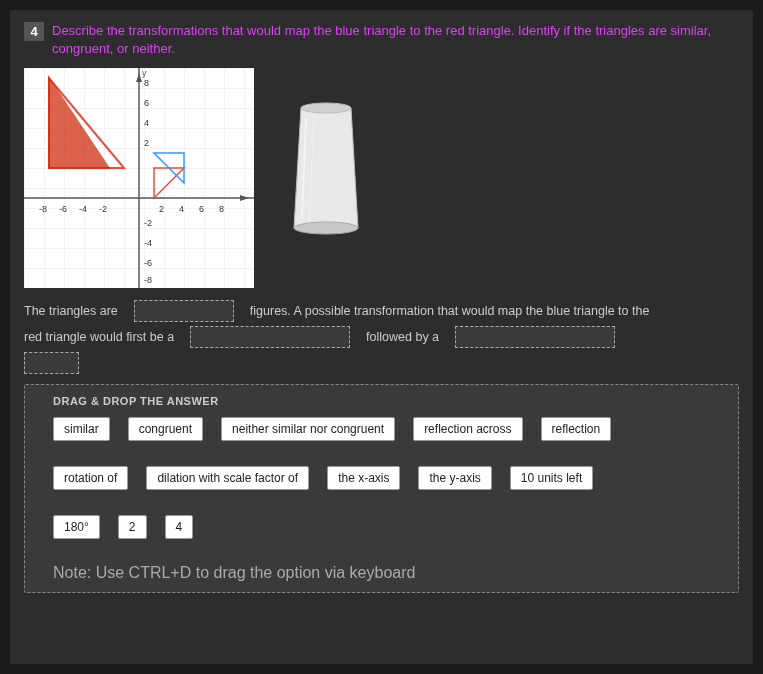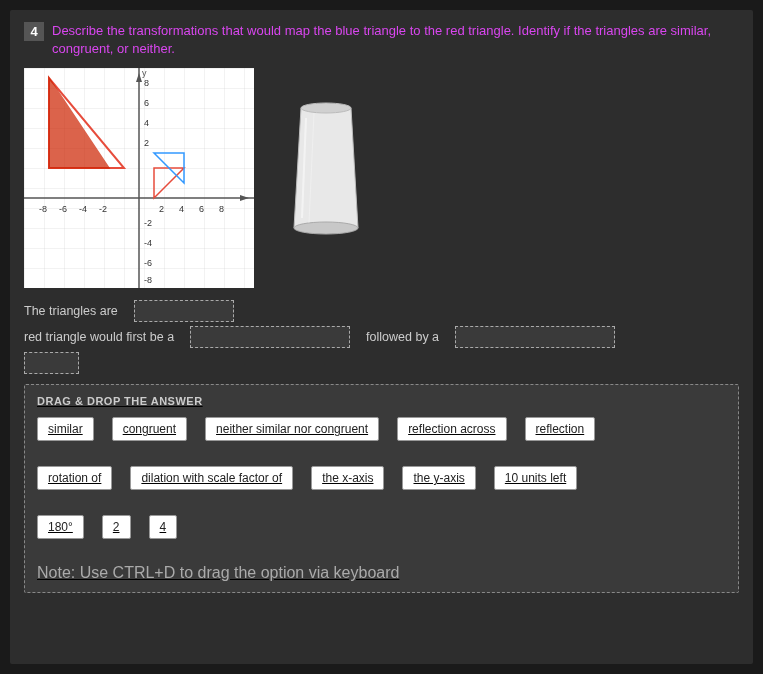--- a/index.html
+++ b/index.html
@@ -78,23 +78,22 @@
     .transformation-text {
       color: #ccc;
       font-size: 12.5px;
       line-height: 1.8;
       margin-bottom: 10px;
     }
     .drag-drop-section {
       background: #3a3a3a;
       border: 1.5px dashed #888;
       border-radius: 2px;
-      padding: 10px 12px;
+      padding: 10px 28px;
       margin-top: 8px;
-      text-decoration: underline;
     }
     .drag-drop-title {
       color: #ccc;
       font-size: 11px;
       font-weight: bold;
       letter-spacing: 0.5px;
       margin-bottom: 10px;
     }
     .drag-options-row {
       display: flex;
@@ -220,20 +219,21 @@
           <line x1="28" y1="15" x2="23" y2="125" stroke="#fff" stroke-width="1" opacity="0.3"></line>
         </svg>
       </div>
 
     </div>
 
     <div class="transformation-text">
       <div class="text-line">
         <span>The triangles are</span>
         <span class="inline-blank"></span>
+        <span>figures. A possible transformation that would map the blue triangle to the</span>
       </div>
       <div class="text-line">
         <span>red triangle would first be a</span>
         <span class="inline-blank inline-blank-lg"></span>
         <span>followed by a</span>
         <span class="inline-blank inline-blank-lg"></span>
       </div>
       <div class="text-line">
         <span class="inline-blank inline-blank-sm"></span>
       </div>

